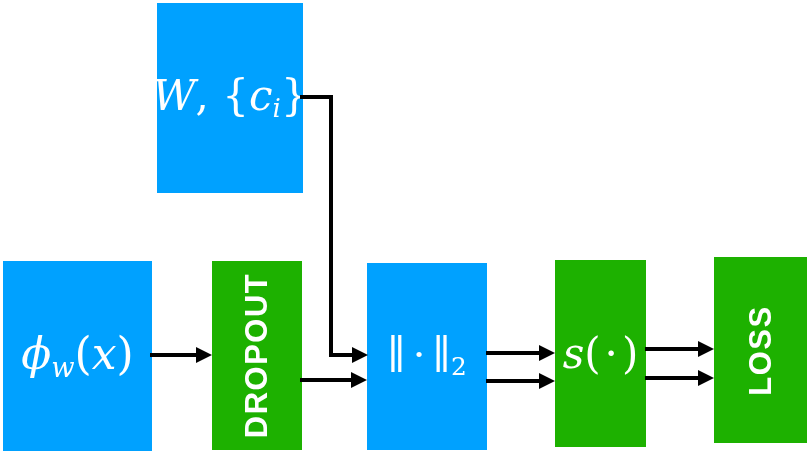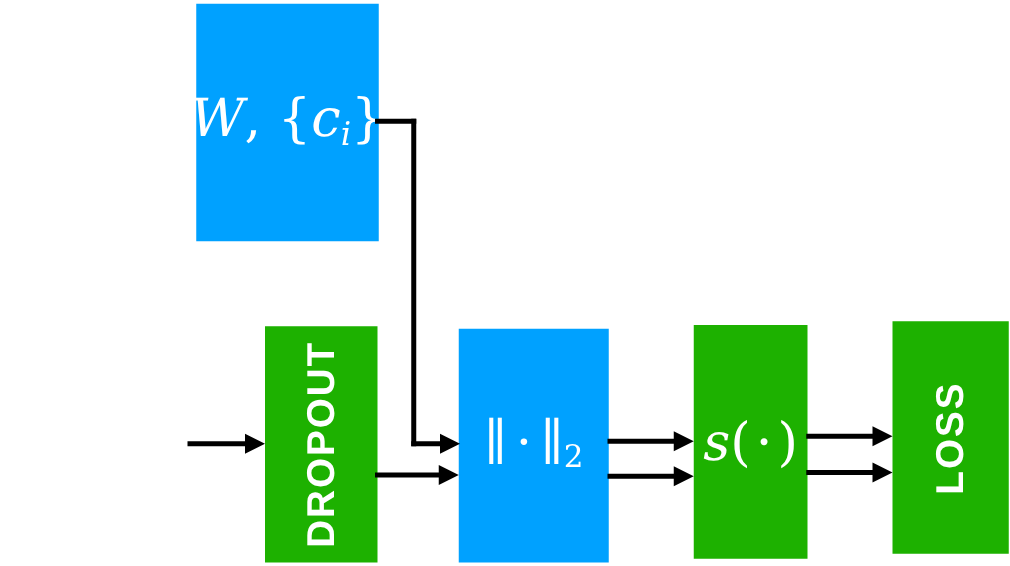--- a/index.html
+++ b/index.html
@@ -51,20 +51,23 @@
 </style>
 </head>
 <body>
 
 <div id="stage">
 
   <div class="box blue" style="left:157px;top:3px;width:146px;height:190px;">
     <span class="mathlbl lbl-codebook"><span>W</span><span class="up">, {</span><span>c</span><span class="sub">i</span><span class="up">}</span></span>
   </div>
 
+  <div class="box blue" style="left:3px;top:261px;width:149px;height:190px;">
+    <span class="mathlbl lbl-features"><span>ϕ</span><span class="sub">w</span><span class="up">(</span><span>x</span><span class="up">)</span></span>
+  </div>
 
   <div class="box green" style="left:212px;top:261px;width:90px;height:189px;">
     <span class="vlabel">DROPOUT</span>
   </div>
 
   <div class="box blue" style="left:367px;top:263px;width:120px;height:187px;">
     <span class="mathlbl lbl-norm"><span class="bar">∥</span><span class="dot">·</span><span class="bar">∥</span><span class="sub up">2</span></span>
   </div>
 
   <div class="box green" style="left:555px;top:260px;width:91px;height:187px;">

